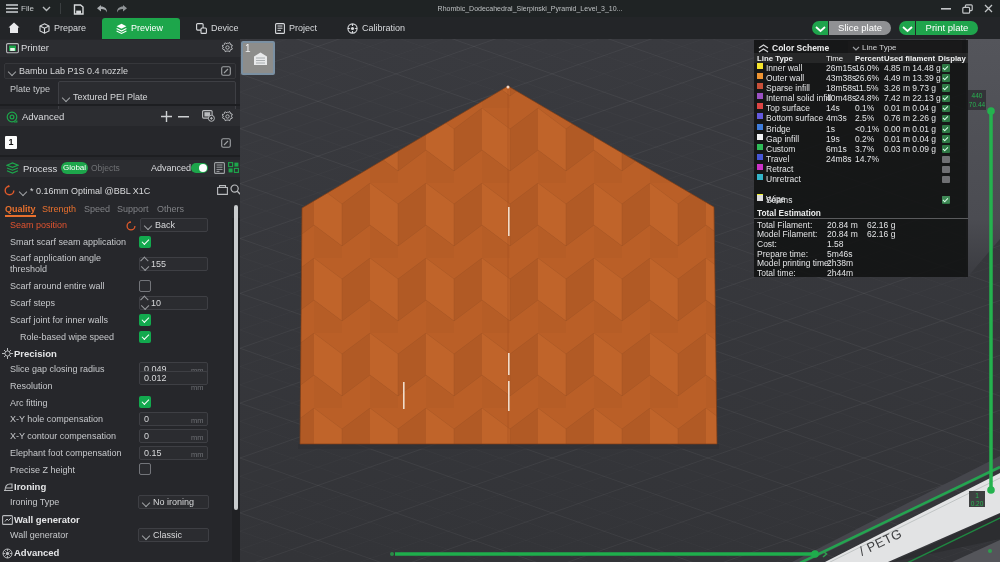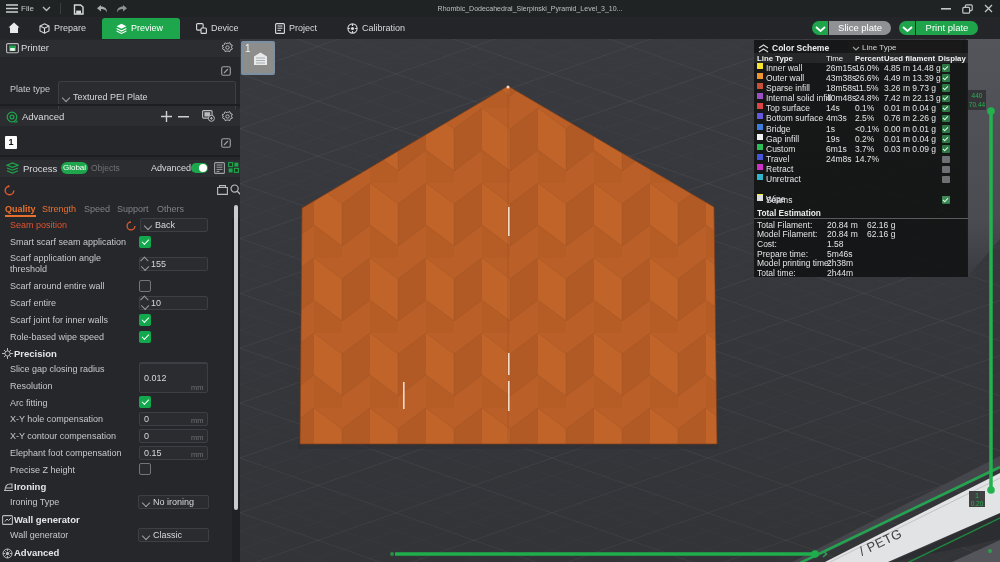--- a/index.html
+++ b/index.html
@@ -114,20 +114,24 @@
 <svg class="abs" style="left:6px;top:4px" width="13" height="11" viewBox="0 0 13 11">
         <rect x="0.6" y="0.6" width="11.8" height="9.2" rx="1.2" fill="none" stroke="#b9bbbe" stroke-width="1.1"></rect>
         <rect x="3" y="2.5" width="7" height="5.4" rx="0.5" fill="#1da64b"></rect>
         <rect x="4.2" y="5" width="4.6" height="2.9" fill="#e8f5ec"></rect>
       </svg>
 <div class="lbl" style="left:21px;top:3px;color:#dcdde0;font-size:9.5px">Printer</div>
 <svg class="abs" style="left:222px;top:3px" width="11" height="11" viewBox="0 0 11 11">
         <path d="M5.5 1.2l1 .2.6-.9 1.2.7-.2 1 .8.8 1-.2.4 1.3-.9.5v1.1l.9.5-.4 1.3-1-.2-.8.8.2 1-1.2.7-.6-.9-1 .2-1-.2-.6.9-1.2-.7.2-1-.8-.8-1 .2L.3 6.5l.9-.5V4.9L.3 4.4 .7 3.1l1 .2.8-.8-.2-1L3.5.8l.6.9z" fill="none" stroke="#b9bbbe" stroke-width="1"></path>
         <circle cx="5.5" cy="5.5" r="1.7" fill="none" stroke="#b9bbbe" stroke-width="1"></circle>
       </svg>
+<div class="field" style="left:4px;top:24px;width:232px;height:16px;background:#28292d;border-color:#36373b">
+        <span class="chev"></span>
+        <span>Bambu Lab P1S 0.4 nozzle</span>
+      </div>
 <svg class="abs" style="left:221px;top:27px" width="10" height="10" viewBox="0 0 10 10">
         <rect x="0.7" y="0.7" width="8.6" height="8.6" rx="1.5" fill="none" stroke="#9fa2a5" stroke-width="1.1"></rect>
         <path d="M3 7l4-4" stroke="#9fa2a5" stroke-width="1.1"></path>
       </svg>
 <div class="lbl" style="left:10px;top:45px">Plate type</div>
 <div class="field" style="left:58px;top:42px;width:178px;height:32px">
         <span class="chev"></span>
         <span>Textured PEI Plate</span>
       </div>
 <div class="abs" style="left:0;top:65px;width:240px;height:2px;background:#1d1e21"></div>
@@ -177,20 +181,24 @@
 <svg class="abs" style="left:228px;top:123px" width="11" height="12" viewBox="0 0 11 12">
         <rect x="0.6" y="0.6" width="4" height="4" fill="none" stroke="#1da64b" stroke-width="1.1"></rect>
         <rect x="6.4" y="0.6" width="4" height="4" fill="#1da64b"></rect>
         <rect x="0.6" y="6.4" width="4" height="4" fill="#1da64b"></rect>
         <rect x="6.4" y="6.4" width="4" height="4" fill="none" stroke="#1da64b" stroke-width="1.1"></rect>
       </svg>
 <svg class="abs" style="left:4px;top:146px" width="11" height="11" viewBox="0 0 11 11">
         <path d="M9.8 5.5A4.3 4.3 0 1 1 5.5 1.2" fill="none" stroke="#e05a2b" stroke-width="1.4"></path>
         <path d="M5.5 1.2L4 0v2.5z" fill="#e05a2b"></path>
       </svg>
+<div class="field" style="left:15px;top:144px;width:196px;height:16px;background:#26272b;border-color:#26272b">
+        <span class="chev"></span>
+        <span style="color:#d9dadc">* 0.16mm Optimal @BBL X1C</span>
+      </div>
 <svg class="abs" style="left:217px;top:146px" width="11" height="10" viewBox="0 0 11 10">
         <path d="M0.6 2.5h9.8v6.9H0.6z M2.5 0.6h6v1.9h-6z" fill="none" stroke="#b9bbbe" stroke-width="1.1"></path>
       </svg>
 <svg class="abs" style="left:230px;top:145px" width="11" height="11" viewBox="0 0 11 11">
         <circle cx="4.6" cy="4.6" r="3.6" fill="none" stroke="#b9bbbe" stroke-width="1.2"></circle>
         <path d="M7.3 7.3l3 3" stroke="#b9bbbe" stroke-width="1.3"></path>
       </svg>
 <div class="abs" style="left:5px;top:165px;font-size:9px;font-weight:bold;color:#e8702e">Quality</div>
 <div class="abs" style="left:5px;top:176px;width:31px;height:2px;background:#e8702e"></div>
 <div class="abs" style="left:42px;top:165px;font-size:9px;color:#e8702e">Strength</div>
@@ -209,41 +217,41 @@
 <div class="lbl" style="left:10px;top:198px;color:#c6c8cb">Smart scarf seam application</div>
 <div class="cb on" style="left:139px;top:197px"></div>
 <div class="lbl" style="left:10px;top:214px;color:#c6c8cb">Scarf application angle</div>
 <div class="lbl" style="left:10px;top:225px;color:#c6c8cb">threshold</div>
 <div class="field" style="left:139px;top:218px;width:69px;height:14px">
         <span style="margin-left:11px">155</span>
       </div>
       <div class="spin" style="left:142px;top:225px"></div>
 <div class="lbl" style="left:10px;top:242px;color:#c6c8cb">Scarf around entire wall</div>
 <div class="cb off" style="left:139px;top:241px"></div>
-<div class="lbl" style="left:10px;top:259px;color:#c6c8cb">Scarf entire</div>
+<div class="lbl" style="left:10px;top:259px;color:#c6c8cb">Scarf steps</div>
 <div class="field" style="left:139px;top:257px;width:69px;height:14px">
         <span style="margin-left:11px">10</span>
       </div>
       <div class="spin" style="left:142px;top:264px"></div>
 <div class="lbl" style="left:10px;top:276px;color:#c6c8cb">Scarf joint for inner walls</div>
 <div class="cb on" style="left:139px;top:275px"></div>
-<div class="lbl" style="left:10px;top:293px;color:#c6c8cb">Role-based wipe speed</div>
+<div class="lbl" style="left:20px;top:293px;color:#c6c8cb">Role-based wipe speed</div>
 <div class="cb on" style="left:139px;top:292px"></div>
 <svg class="abs" style="left:2px;top:309px" width="11" height="11" viewBox="0 0 11 11">
         <path d="M5.5 0v11M0 5.5h11M2 2l7 7M9 2L2 9" stroke="#b9bbbe" stroke-width="1"></path>
         <circle cx="5.5" cy="5.5" r="2.6" fill="#26272b" stroke="#b9bbbe" stroke-width="1"></circle>
       </svg>
       <div class="hdrlbl" style="left:14px;top:309px">Precision</div>
 <div class="lbl" style="left:10px;top:325px;color:#c6c8cb">Slice gap closing radius</div>
 <div class="field" style="left:139px;top:323px;width:69px;height:14px">
         <span style="margin-left:4px">0.049</span>
       </div>
       <div class="unit" style="left:191px;top:327px">mm</div>
 <div class="lbl" style="left:10px;top:342px;color:#c6c8cb">Resolution</div>
-<div class="field" style="left:139px;top:324px;width:69px;height:30px">
+<div class="field" style="left:139px;top:332px;width:69px;height:14px">
         <span style="margin-left:4px">0.012</span>
       </div>
       <div class="unit" style="left:191px;top:344px">mm</div>
 <div class="lbl" style="left:10px;top:359px;color:#c6c8cb">Arc fitting</div>
 <div class="cb on" style="left:139px;top:357px"></div>
 <div class="lbl" style="left:10px;top:375px;color:#c6c8cb">X-Y hole compensation</div>
 <div class="field" style="left:139px;top:373px;width:69px;height:14px">
         <span style="margin-left:4px">0</span>
       </div>
       <div class="unit" style="left:191px;top:377px">mm</div>

